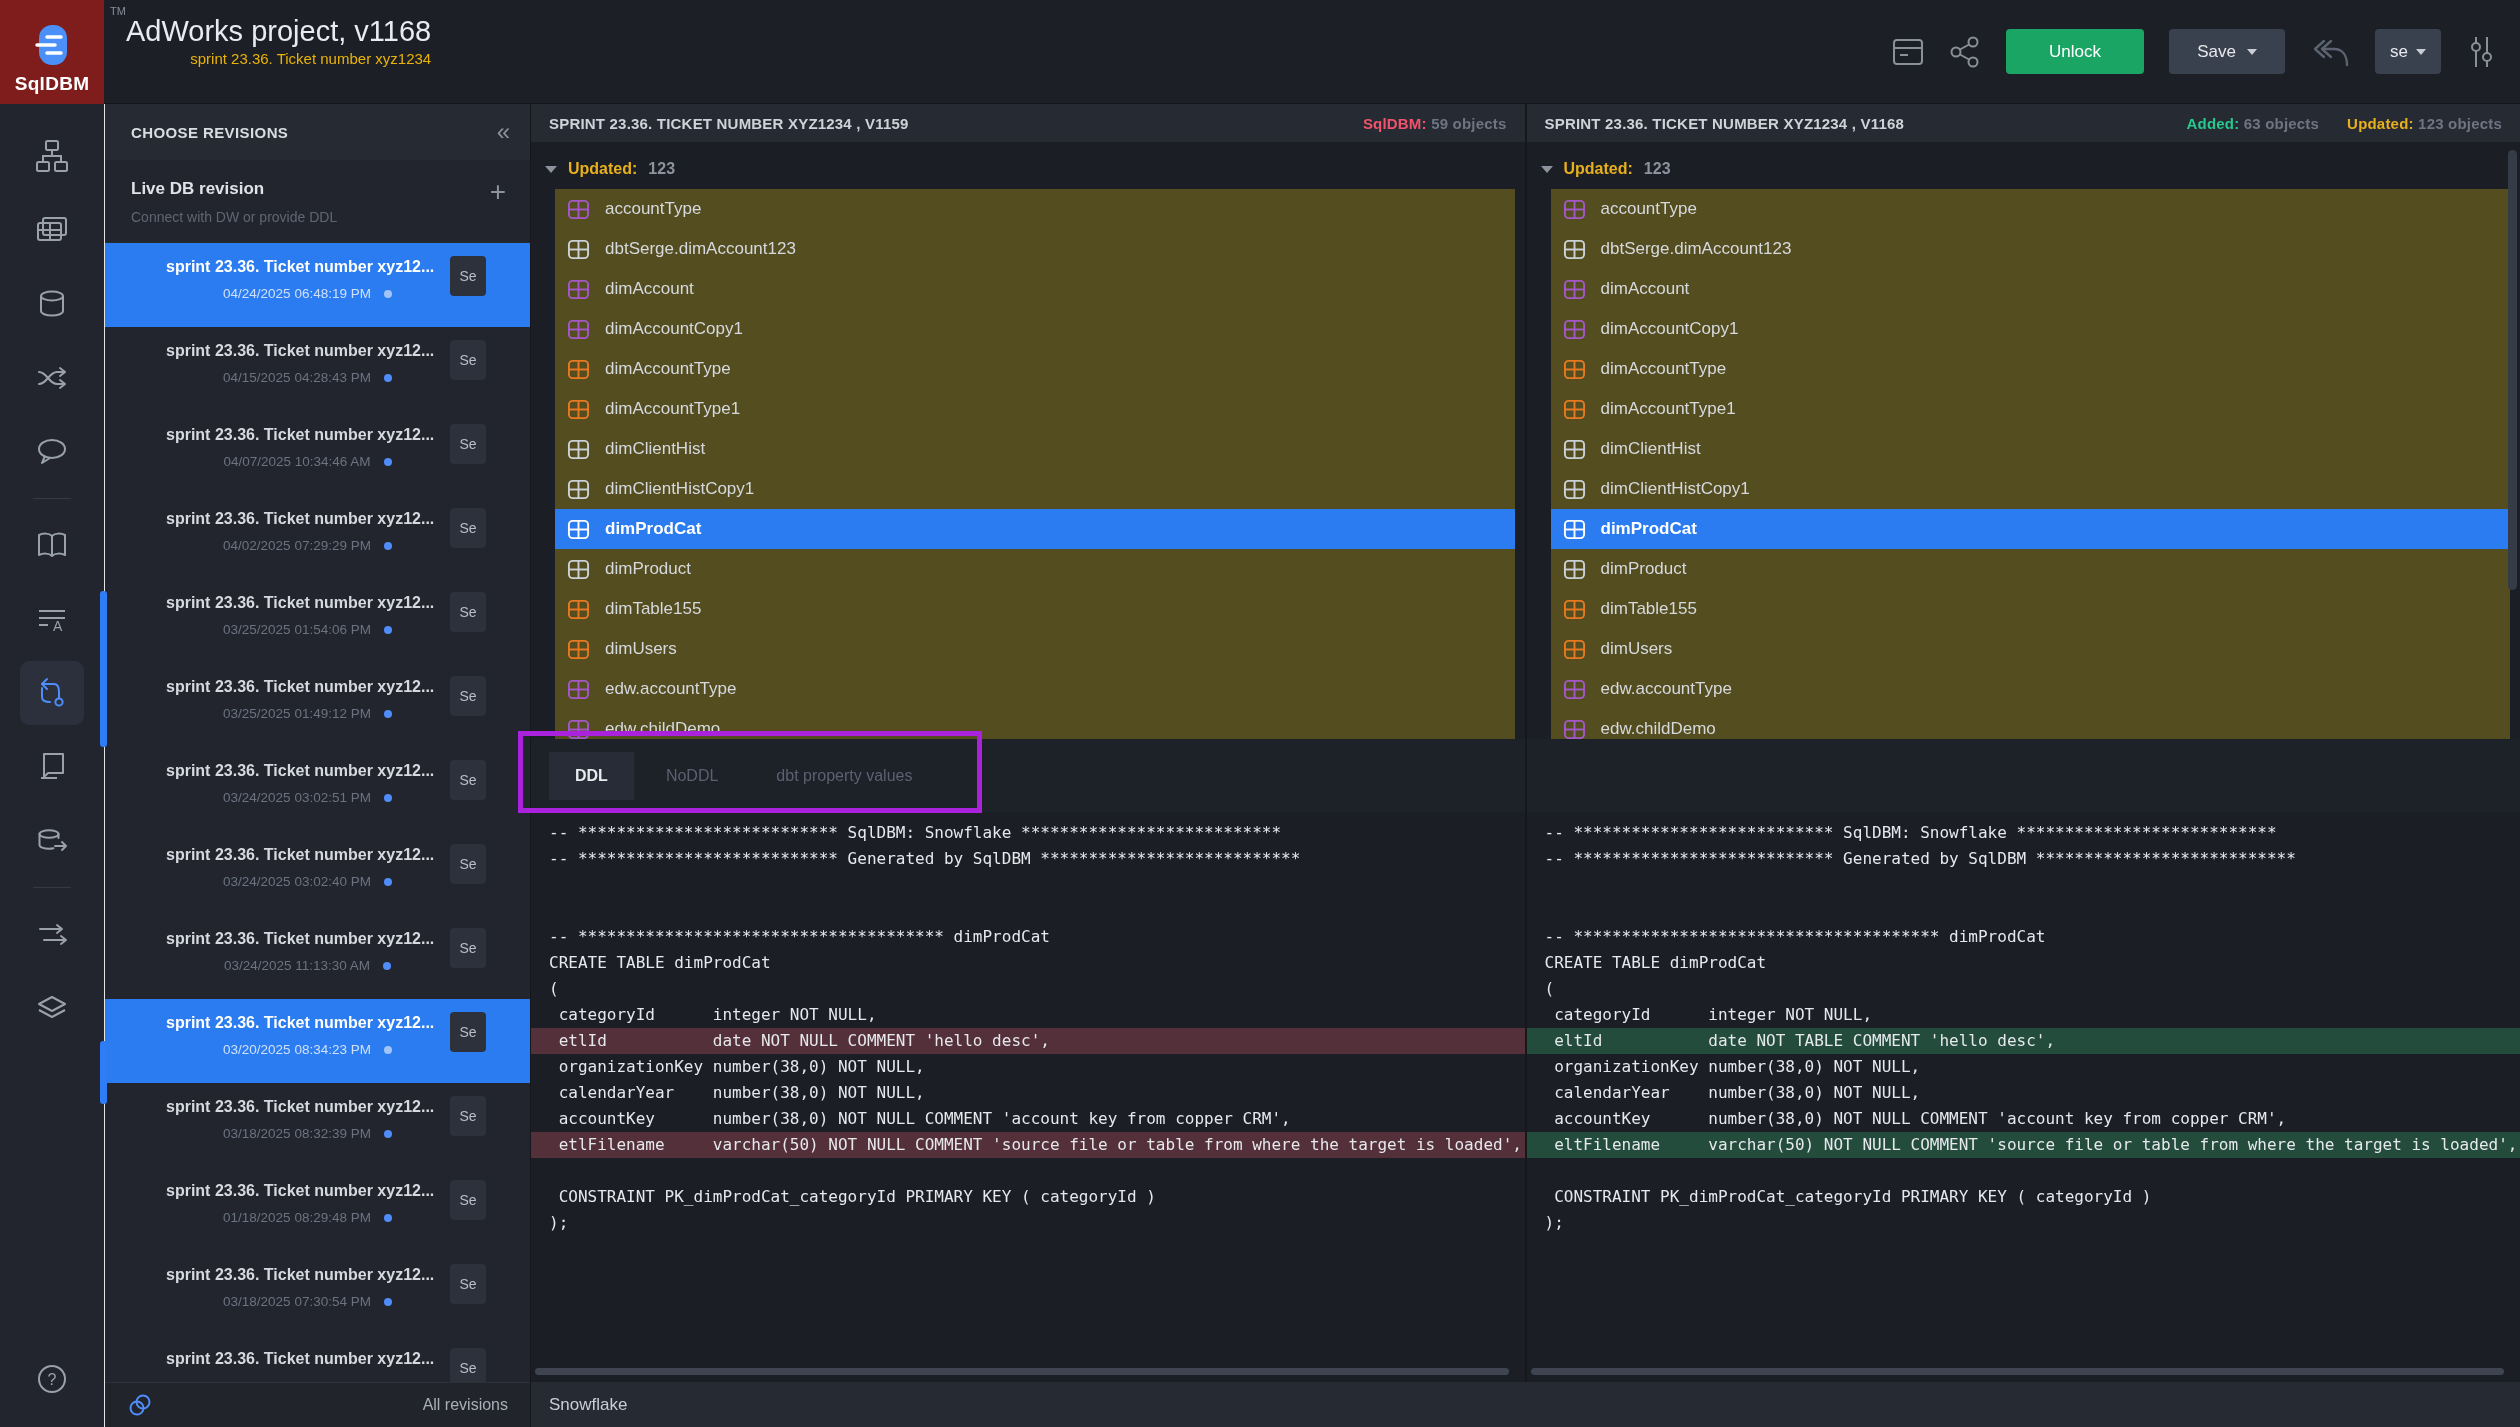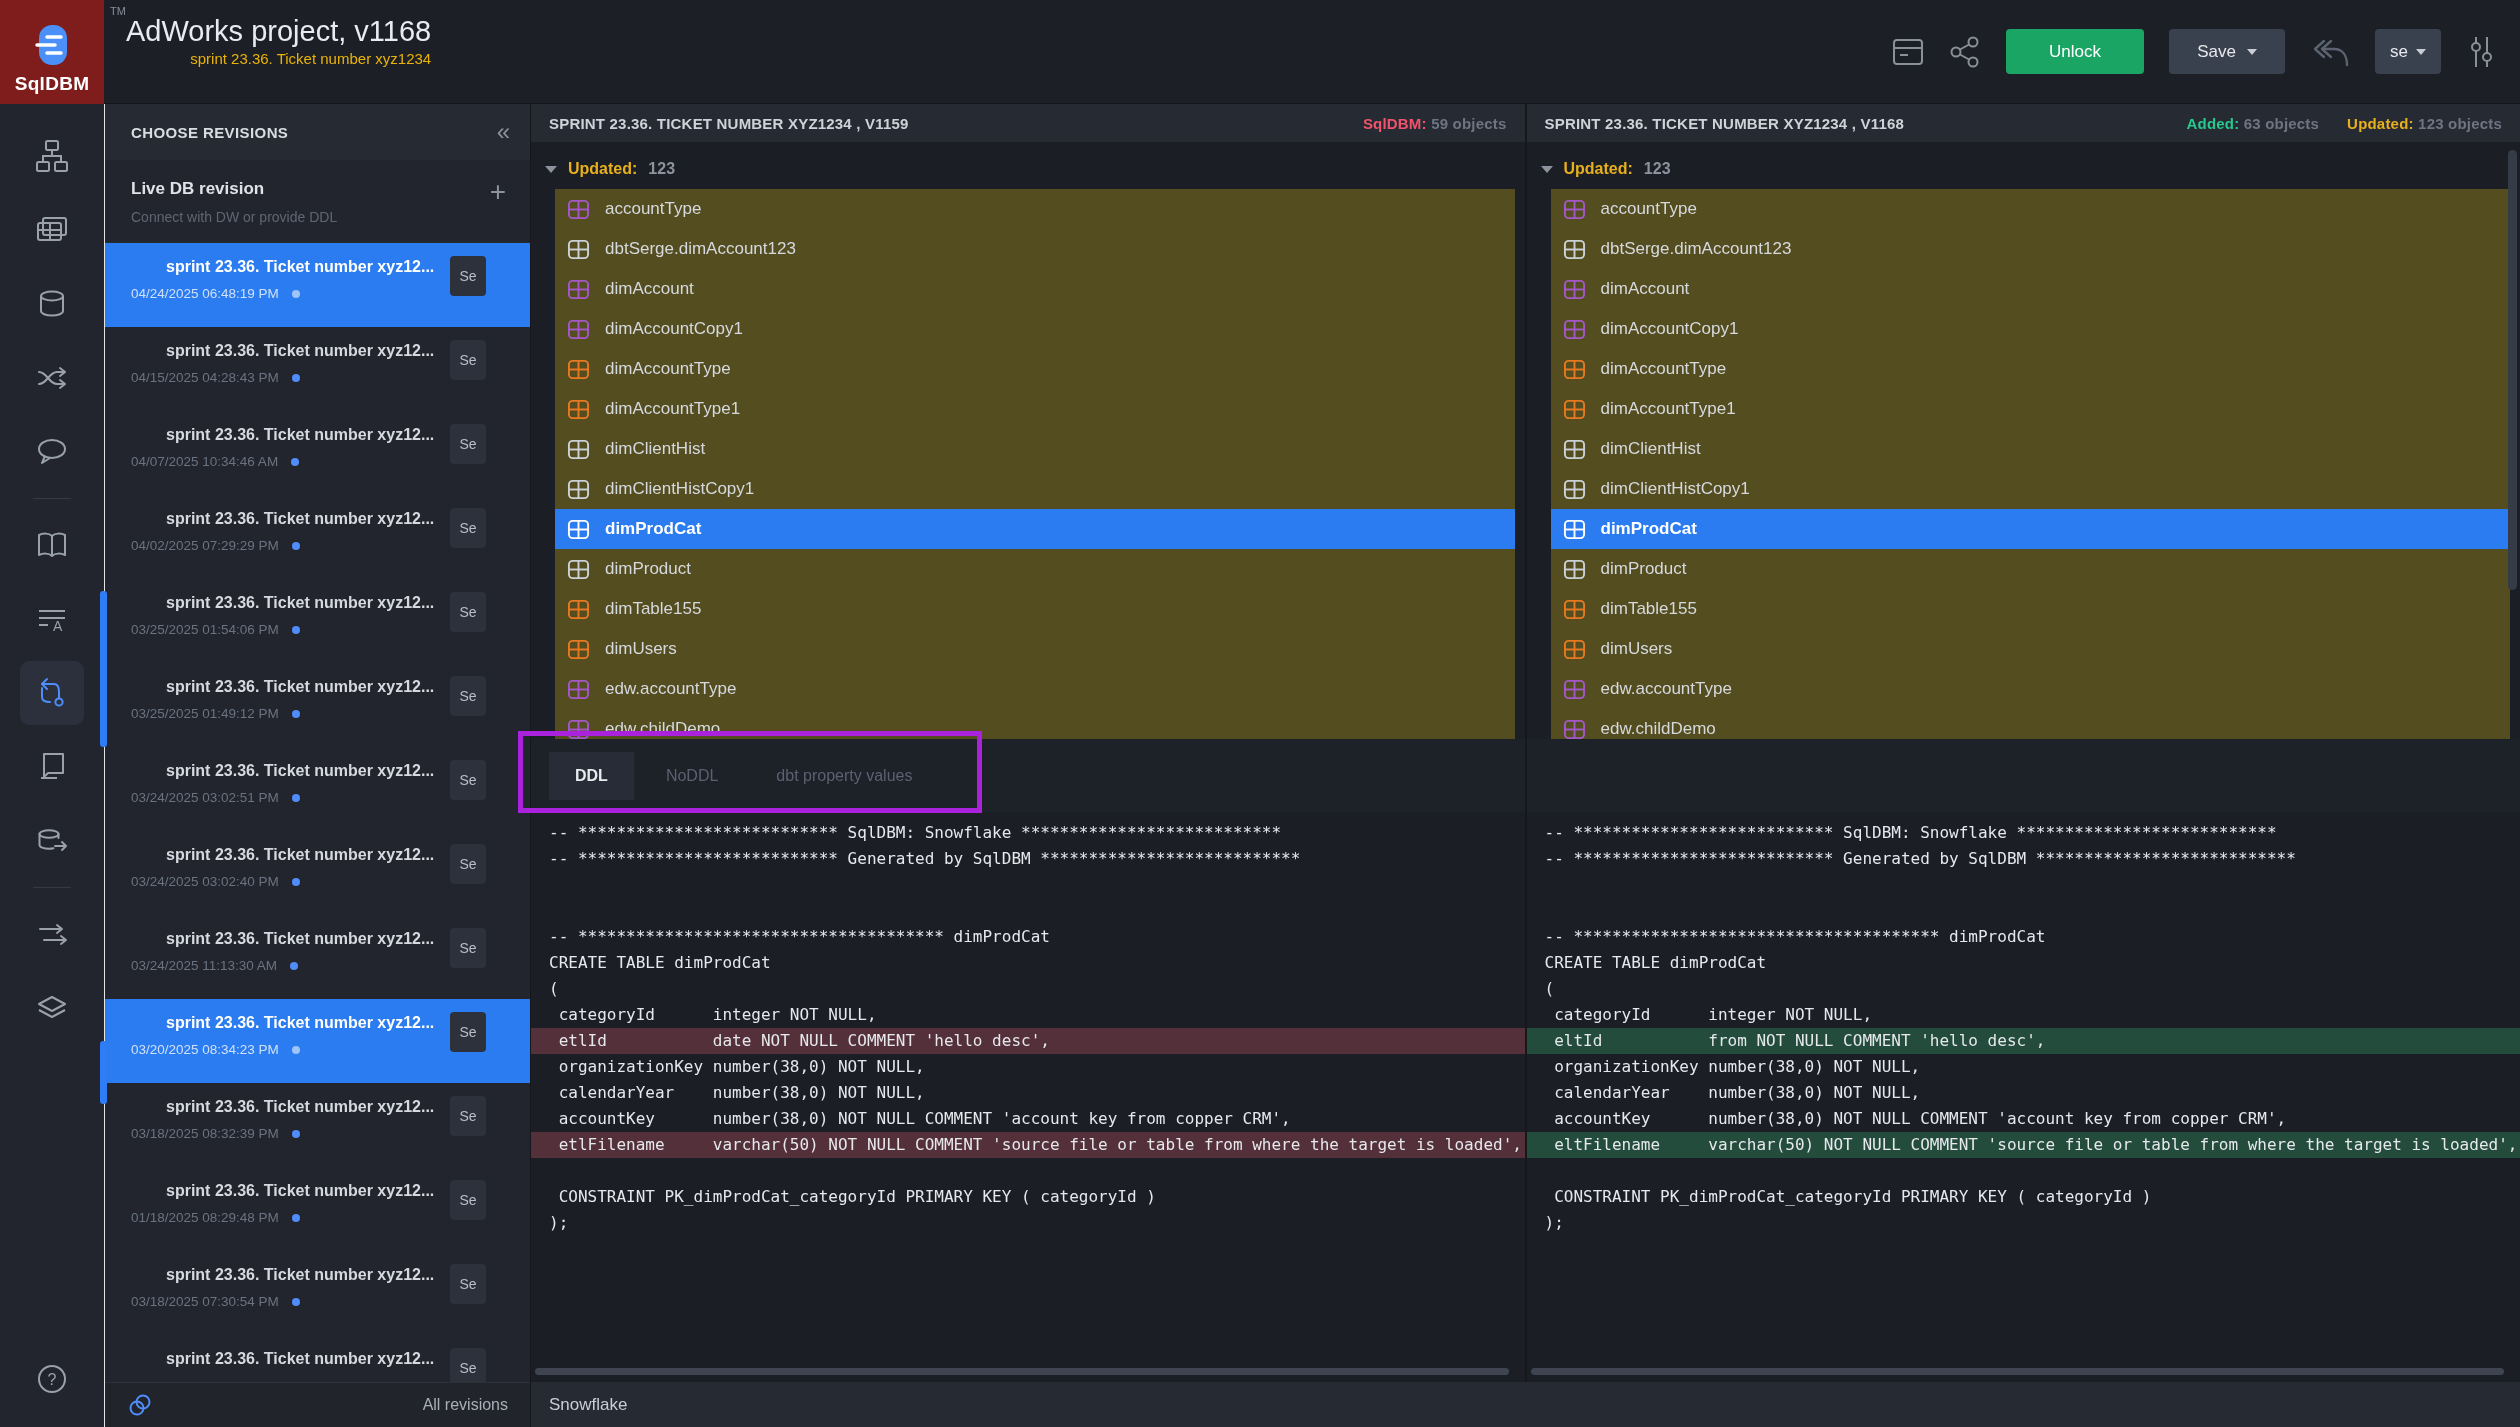--- a/index.html
+++ b/index.html
@@ -47,21 +47,21 @@
   .live{ padding:19px 20px 17px 26px; position:relative; border-bottom:1px solid #262a31; }
   .live-title{ font-size:17px; font-weight:bold; color:#dfe2e7; }
   .live-sub{ font-size:14px; color:#5f6673; margin-top:10px; }
   .live-add{ position:absolute; right:24px; top:16px; font-size:28px; color:#8b929d;
              font-weight:300; background:none; border:none; }
   .rev-list{ flex:1; overflow:hidden; }
   .rev-item{ height:84px; padding:15px 46px 0 26px; position:relative; }
   .rev-item.selected{ background:#2b7cf0; }
   .rev-title{ font-size:16px; font-weight:bold; color:#d6dae0; white-space:nowrap; overflow:hidden;margin-left:35px; }
   .rev-item.selected .rev-title{ color:#fff; }
-  .rev-meta{ margin-top:10px; font-size:13.5px; color:#6b7280; display:flex; align-items:center; gap:13px; }
+  .rev-meta{ margin-top:10px; font-size:13.5px; color:#6b7280; display:flex; align-items:center; gap:13px;justify-content:center; }
   .rev-item.selected .rev-meta{ color:#cfe0fb; }
   .rev-dot{ width:8px; height:8px; border-radius:50%; background:#4f8df9; }
   .rev-item.selected .rev-dot{ background:rgba(255,255,255,.55); }
   .rev-badge{ position:absolute; right:44px; top:13px; width:36px; height:40px; background:#2c313b;
               border-radius:4px; display:flex; align-items:center; justify-content:center;
               font-size:14px; color:#b9bfc9; }
   .rev-footer{ height:45px; border-top:1px solid #2d313a; display:flex; align-items:center;
                padding:0 22px; background:#21242b; }
   .rev-footer-label{ margin-left:auto; font-size:16px; color:#a9afb9; background:none; border:none; }
 
@@ -779,21 +779,21 @@
 </div>
         <div class="code-pane">
             <div class="code-line">-- *************************** SqlDBM: Snowflake ***************************</div>
             <div class="code-line">-- *************************** Generated by SqlDBM ***************************</div>
             <div class="code-line"> </div>
             <div class="code-line"> </div>
             <div class="code-line">-- ************************************** dimProdCat</div>
             <div class="code-line">CREATE TABLE dimProdCat</div>
             <div class="code-line">(</div>
             <div class="code-line"> categoryId      integer NOT NULL,</div>
-            <div class="code-line added"> eltId           from NOT NULL COMMENT 'hello desc',</div>
+            <div class="code-line added"> eltId           date NOT TABLE COMMENT 'hello desc',</div>
             <div class="code-line"> organizationKey number(38,0) NOT NULL,</div>
             <div class="code-line"> calendarYear    number(38,0) NOT NULL,</div>
             <div class="code-line"> accountKey      number(38,0) NOT NULL COMMENT 'account key from copper CRM',</div>
             <div class="code-line added"> eltFilename     varchar(50) NOT NULL COMMENT 'source file or table from where the target is loaded',</div>
             <div class="code-line"> </div>
             <div class="code-line"> CONSTRAINT PK_dimProdCat_categoryId PRIMARY KEY ( categoryId )</div>
             <div class="code-line">);</div>
   <div class="hscroll"></div>
 </div>
       </div>

